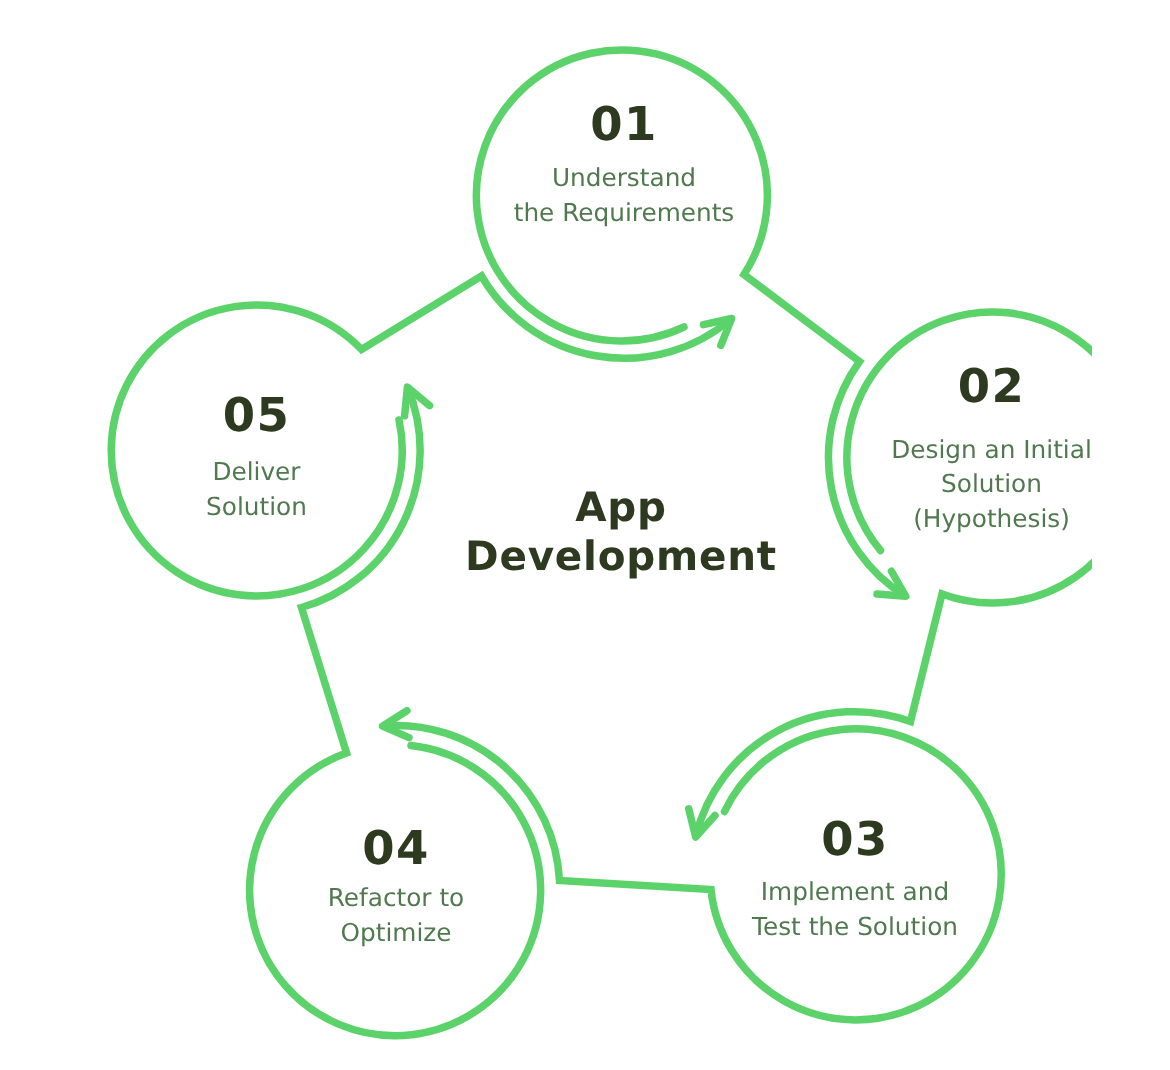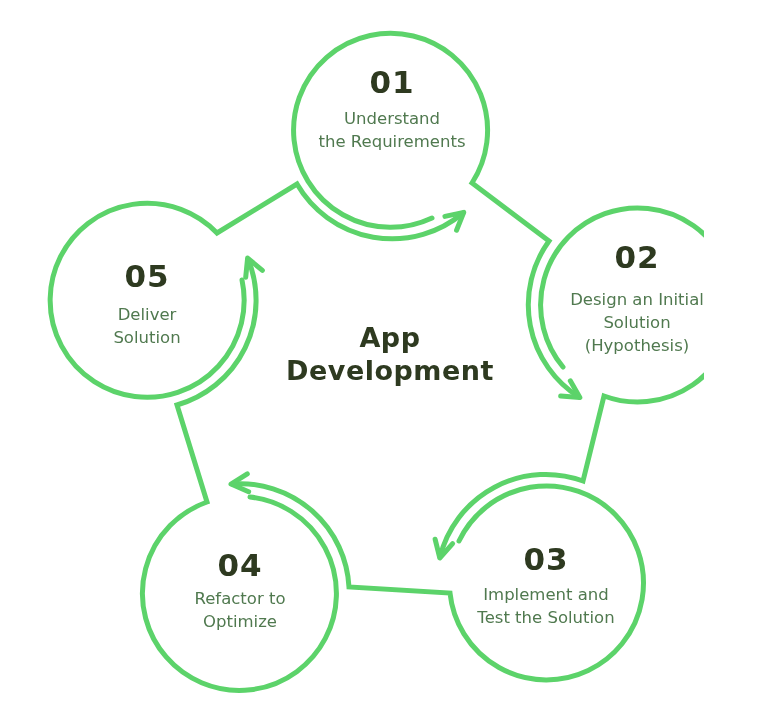--- a/index.html
+++ b/index.html
@@ -6,20 +6,21 @@
     margin: 0;
     padding: 0;
     background: var(--background, #ffffff);
   }
   .stage {
     width: 704px;
     height: 713px;
     position: relative;
     background: var(--background, #ffffff);
     overflow: hidden;
+    padding-left: 24px;
   }
   svg { display: block; }
   svg text {
     font-family: "DejaVu Sans", sans-serif;
     text-anchor: middle;
   }
   .unit {
     fill: none;
     stroke: var(--stroke_green, #5CD36A);
     stroke-width: 5;

